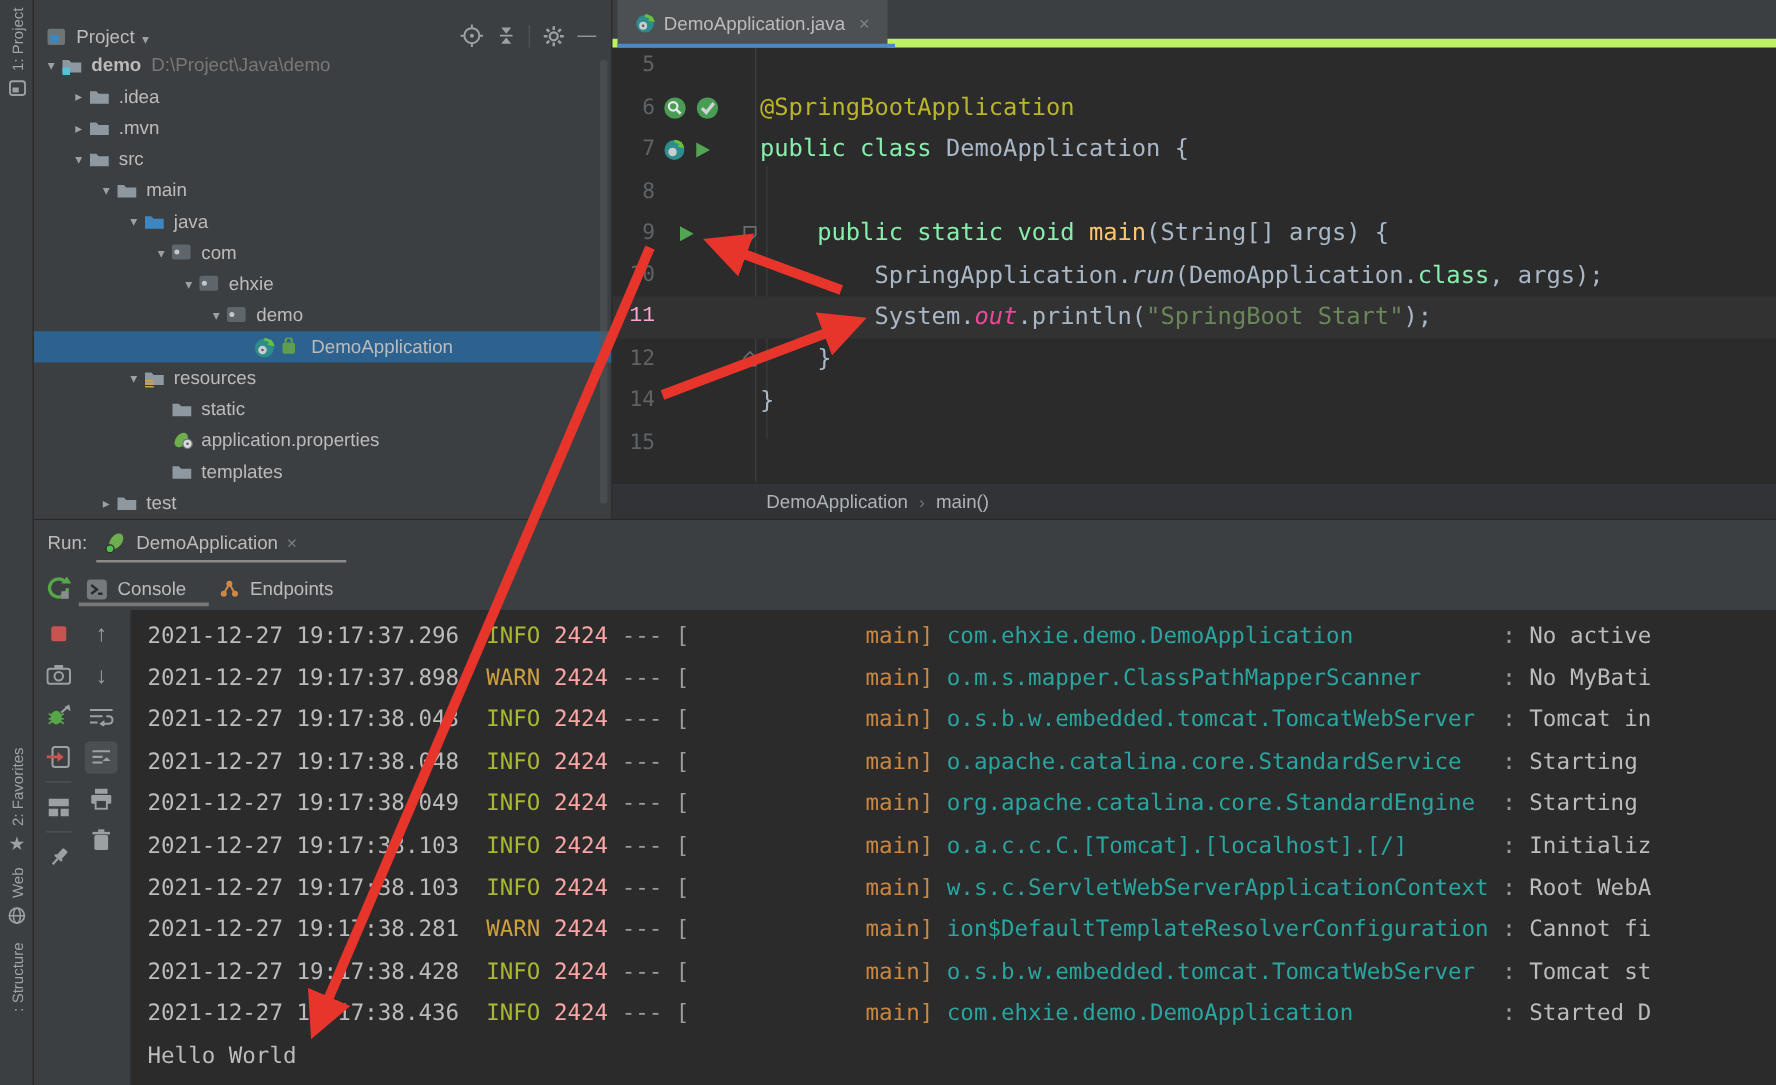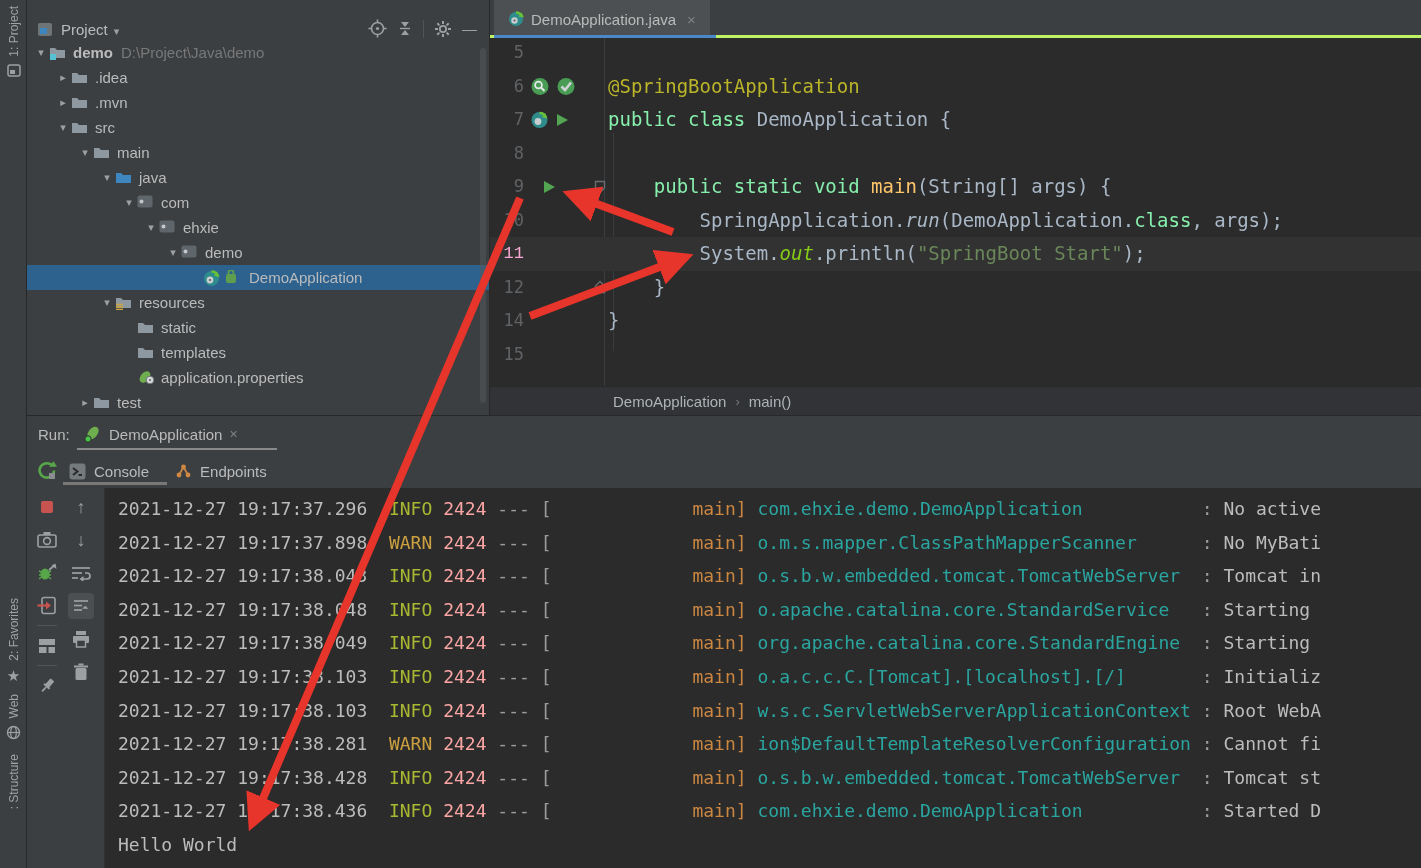--- a/index.html
+++ b/index.html
@@ -32,40 +32,40 @@
   .ticon + .ticon { margin-left:-2px; }
   .tlabel { color:#bbbbbb; }
   .tlabel.b { font-weight:bold; }
   .tpath { color:#787878; margin-left:8px; }
   #tree-scroll { position:absolute; right:3px; top:48px; width:6px; height:355px;
     background:#54585a; opacity:.55; border-radius:3px; }
 
   
   #editor { position:absolute; left:490px; top:0; right:0; height:415px; background:#2b2b2b; }
   #tabbar { position:absolute; left:0; top:0; right:0; height:38px; background:#3c3f41;
-    border-bottom:3px solid #bef264; z-index:3; }
+    border-bottom:7px solid #bef264; z-index:3; }
   .etab { position:absolute; left:4px; top:0; height:38px; display:flex; align-items:center;
     gap:7px; padding:0 14px; background:#4c5052; }
   .etab-title { font-size:15px; color:#bbbbbb; }
   .etab-close { color:#7f8284; font-size:15px; margin-left:4px; }
   .etab-underline { position:absolute; left:4px; top:35px; height:3px; width:222px;
     background:#4a88c7; }
   #code { position:absolute; left:0; top:38px; right:0; bottom:29px; overflow:hidden;
     font-family:"DejaVu Sans Mono", monospace; font-size:19px; }
   .crow { position:relative; height:33.5px; line-height:33.5px; white-space:pre; }
   .crow.cur { background:#323232; }
   .ln { position:absolute; left:0; top:0; width:34px; text-align:right; color:#606366;
     font-size:17px; }
   .crow.cur .ln { color:#f9a8d4;font-family:Liberation Mono, monospace; }
   .gic { position:absolute; left:40px; top:0; height:33.5px; display:flex; gap:6px;
     align-items:center; }
   .fold { position:absolute; left:103px; top:0; height:33.5px; display:flex; align-items:center; }
   .ctext { position:absolute; left:118px; top:0; color:#a9b7c6; }
   .kw { color:#86efac; } .ann { color:#bbb529; } .mth { color:#ffc66b; }
-  .str { color:#6a8759; } .fld { color:#84cc16; font-style:italic; }
+  .str { color:#6a8759; } .fld { color:#ec4899; font-style:italic; }
   .itm { font-style:italic; } .pl { color:#a9b7c6; }
   #gutterline { position:absolute; left:114px; top:38px; height:348px; width:1px;
     background:#3b3e40; }
   #indentguide { position:absolute; left:123px; top:133px; height:218px; width:1px;
     background:#3a3d3f; }
   #breadcrumb { position:absolute; left:0; bottom:0; right:0; height:29px; background:#313336;
     border-top:1px solid #282828; display:flex; align-items:center; padding-left:123px;
     font-size:15px; color:#aeb3b6; z-index:3; gap:9px; }
   .bc-sep { color:#787878; font-size:13px; }
 
@@ -311,36 +311,36 @@
         <span class="ticon">
           <svg class="mini" width="17" height="14">
             <path d="M1,3 h5 l2,2 h8 v8 h-15 z" fill="#8e98a1"></path>
           </svg>
         </span>
         <span class="tlabel">static</span>
       </div>
       <div class="trow" style="padding-left: 94px;">
         <span class="tarrow"></span>
         <span class="ticon">
-          <svg class="mini" width="17" height="14">
-            <path d="M1,3 h5 l2,2 h8 v8 h-15 z" fill="#8e98a1"></path>
-          </svg>
-        </span>
-        <span class="tlabel">templates</span>
-      </div>
-      <div class="trow" style="padding-left: 94px;">
-        <span class="tarrow"></span>
-        <span class="ticon">
           <svg class="mini" width="18" height="15">
             <ellipse cx="8" cy="7" rx="4.4" ry="6.5" transform="rotate(40 8 7)" fill="#6fae4e"></ellipse>
             <circle cx="13" cy="10" r="3.8" fill="#d7dadc" stroke="#6d7275" stroke-width="1"></circle>
             <circle cx="13" cy="10" r="1" fill="#555"></circle>
           </svg>
         </span>
         <span class="tlabel">application.properties</span>
+      </div>
+      <div class="trow" style="padding-left: 94px;">
+        <span class="tarrow"></span>
+        <span class="ticon">
+          <svg class="mini" width="17" height="14">
+            <path d="M1,3 h5 l2,2 h8 v8 h-15 z" fill="#8e98a1"></path>
+          </svg>
+        </span>
+        <span class="tlabel">templates</span>
       </div>
       <div class="trow" style="padding-left: 50px;">
         <span class="tarrow">▸</span>
         <span class="ticon">
           <svg class="mini" width="17" height="14">
             <path d="M1,3 h5 l2,2 h8 v8 h-15 z" fill="#8e98a1"></path>
           </svg>
         </span>
         <span class="tlabel">test</span>
       </div>

